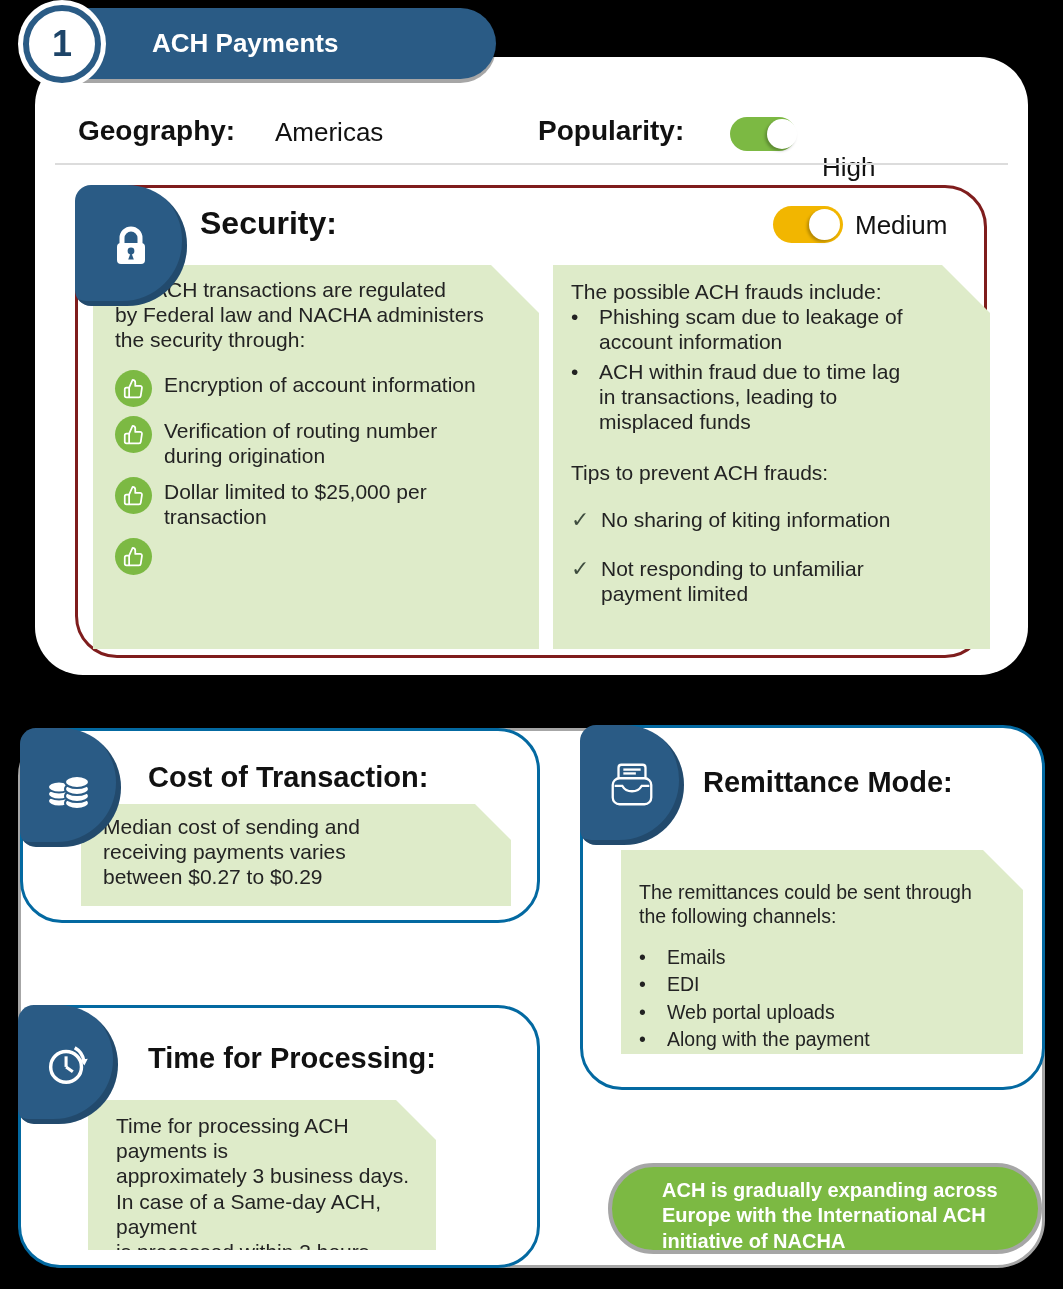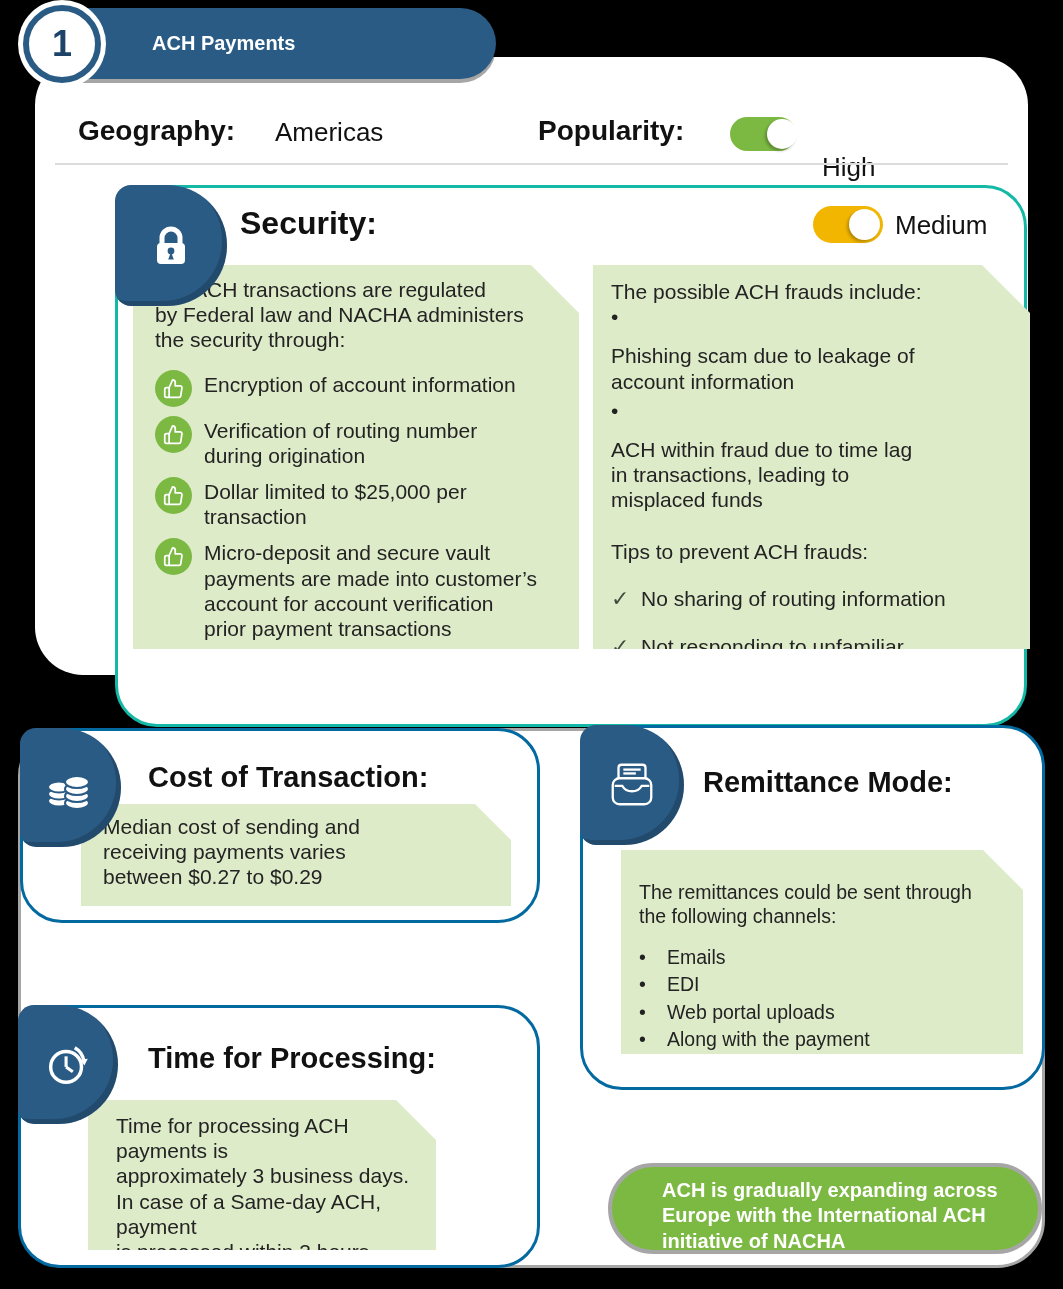--- a/index.html
+++ b/index.html
@@ -6,43 +6,43 @@
   html,body { background:#000; }
   body { font-family:"Liberation Sans","DejaVu Sans",sans-serif; }
   .stage { position:relative; width:1063px; height:1289px; background:#000; overflow:hidden; }
 
   
   .top-card { position:absolute; left:35px; top:57px; width:993px; height:618px;
               background:#fff; border-radius:48px; z-index:2; }
   .banner { position:absolute; left:30px; top:8px; width:466px; height:71px;
             background:#2A5B85; border-radius:36px; z-index:6;
             display:flex; align-items:center; padding-left:122px;
-            color:#fff; font-size:20px; font-weight:bold;
+            color:#fff; font-size:26px; font-weight:bold;
             box-shadow:0 4px 0 rgba(0,0,0,.35); }
   .num-circle { position:absolute; left:23px; top:5px; width:78px; height:78px;
                 background:#fff; border:6px solid #2A5B85; border-radius:50%;
                 box-shadow:0 0 0 5px #fff; z-index:7;
                 display:flex; align-items:center; justify-content:center;
                 color:#1d4468; font-size:36px; font-weight:bold; }
 
   .lbl { position:absolute; font-size:28px; font-weight:bold; color:#111; }
   .val { position:absolute; font-size:26px; color:#111; }
 
   .toggle { position:absolute; border-radius:20px; }
   .toggle .knob { position:absolute; background:#fff; border-radius:50%;
                   box-shadow:-2px 2px 3px rgba(0,0,0,.25); }
   .toggle-green { left:695px; top:60px; width:66px; height:34px; background:#7CB943; }
   .toggle-green .knob { top:2px; right:-1px; width:30px; height:30px; }
   .toggle-yellow { left:695px; top:18px; width:70px; height:37px; background:#F2B600; }
   .toggle-yellow .knob { top:3px; right:3px; width:31px; height:31px; }
 
   .divider { position:absolute; left:20px; top:106px; width:953px; height:2px; background:#dcdcdc; }
 
-  .security-card { position:absolute; left:40px; top:128px; width:912px; height:542px;
-                   background:#fff; border:3px solid #14b8a6; border-radius:42px;margin-left:40px; }
+  .security-card { position:absolute; left:40px; top:128px; width:912px; height:473px;
+                   background:#fff; border:3px solid #7f1d1d; border-radius:42px; }
 
   .badge { position:absolute; background:#2A5B85;
            border-radius:16px 60px 60px 16px;
            display:flex; align-items:center; justify-content:center; z-index:3;
            box-shadow:inset -5px -5px 0 rgba(0,0,0,.18); }
   .sec-badge { left:-3px; top:-3px; width:112px; height:121px; }
 
   .sec-title { position:absolute; left:122px; top:17px; font-size:32px; font-weight:bold; color:#111; }
   .sec-level { position:absolute; left:777px; top:22px; font-size:26px; color:#111; }
 
@@ -56,21 +56,21 @@
 
   .ml { white-space:pre-line; }
   .para { white-space:pre-line; text-indent:38px; }
 
   .measures { margin-top:16px; }
   .measure { display:flex; align-items:flex-start; gap:12px; margin-bottom:8px; }
   .thumb { flex:0 0 37px; width:37px; height:37px; border-radius:50%; background:#7CB943;
            display:flex; align-items:center; justify-content:center; margin-top:1px; }
   .mtext { white-space:pre-line; padding-top:3px; }
 
-  .brow { display:flex; gap:14px; margin-bottom:4px;flex-direction:column; }
+  .brow { display:flex; gap:14px; margin-bottom:4px; }
   .brow .dot::before { content:"\2022"; }
   .brow .dot { width:14px; flex:0 0 14px; color:#222; }
   .btext { white-space:pre-line; }
 
   .tips-intro { margin-top:26px; }
   .crow { display:flex; gap:12px; margin-top:22px; }
   .crow .check { width:18px; flex:0 0 18px; color:#3f4d3f; font-size:22px; }
   .crow .check::before { content:"\2713"; }
   .ctext { white-space:pre-line; }
 
@@ -177,24 +177,20 @@
               <span class="mtext">Dollar limited to $25,000 per
 transaction</span>
             </div>
 
             <div class="measure">
               <span class="thumb">
                 <svg viewBox="0 0 24 24" width="21" height="21" fill="none" stroke="#fff" stroke-width="2" stroke-linejoin="round">
                   <path d="M14 9V5a3 3 0 0 0-3-3l-4 9v11h11.28a2 2 0 0 0 2-1.7l1.38-9a2 2 0 0 0-2-2.3zM7 22H4a2 2 0 0 1-2-2v-7a2 2 0 0 1 2-2h3"></path>
                 </svg>
               </span>
-              <span class="mtext">Micro-deposit and secure vault
-payments are made into customer’s
-account for account verification
-prior payment transactions</span>
             </div>
           </div>
       </div>
 
       <div class="greenbox cut48 sec-right">
         <div>The possible ACH frauds include:</div>
         <div>
 
             <div class="brow">
               <span class="dot"></span>
@@ -207,21 +203,21 @@
               <span class="btext">ACH within fraud due to time lag
 in transactions, leading to
 misplaced funds</span>
             </div>
           </div>
         <div class="tips-intro">Tips to prevent ACH frauds:</div>
         <div>
 
             <div class="crow">
               <span class="check"></span>
-              <span class="ctext">No sharing of routing information</span>
+              <span class="ctext">No sharing of kiting information</span>
             </div>
 
             <div class="crow">
               <span class="check"></span>
               <span class="ctext">Not responding to unfamiliar
 payment limited</span>
             </div>
           </div>
       </div>
     </div>

